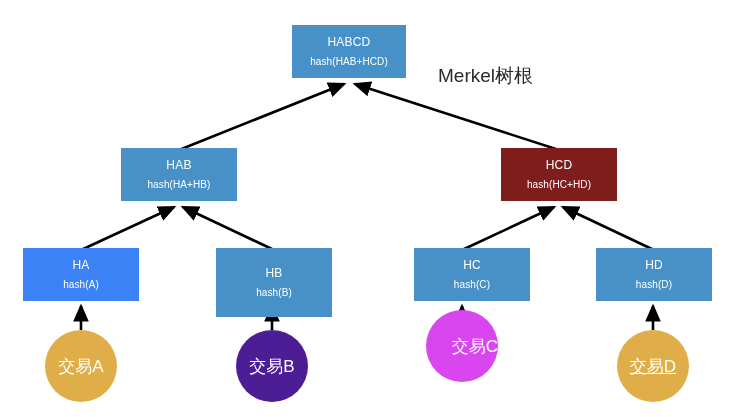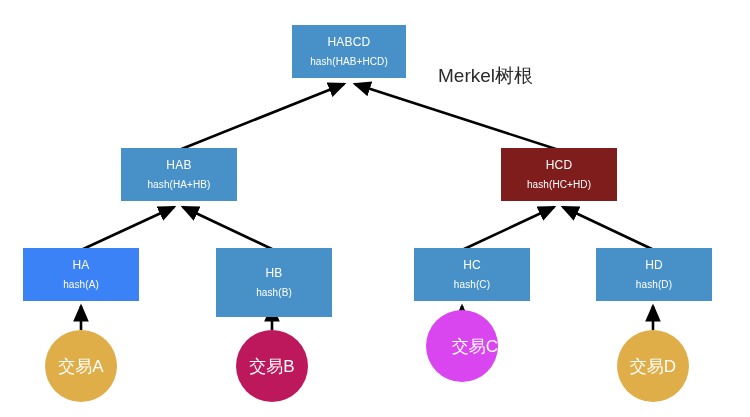--- a/index.html
+++ b/index.html
@@ -119,26 +119,26 @@
       </div>
       <div class="node-box" style="left: 596px; top: 248px; width: 116px; height: 53px; background: rgb(71, 145, 200); color: rgb(255, 255, 255); text-align: right;">
         <div class="nb-title">HD</div>
         <div class="nb-sub">hash(D)</div>
       </div>
     </div>
   <div id="tx-node-layer">
       <div class="node-circle" style="left: 45px; top: 330px; width: 72px; height: 72px; background: rgb(223, 174, 72); color: rgb(255, 255, 255);">
         <span>交易A</span>
       </div>
-      <div class="node-circle" style="left: 236px; top: 330px; width: 72px; height: 72px; background: #be185d; color: rgb(255, 255, 255);">
+      <div class="node-circle" style="left: 236px; top: 330px; width: 72px; height: 72px; background: #4c1d95; color: rgb(255, 255, 255);">
         <span>交易B</span>
       </div>
       <div class="node-circle" style="left: 426px; top: 310px; width: 72px; height: 72px; background: #d946ef; color: rgb(255, 255, 255); justify-content: flex-end;">
         <span>交易C</span>
       </div>
-      <div class="node-circle" style="left: 617px; top: 330px; width: 72px; height: 72px; background: rgb(223, 174, 72); color: rgb(255, 255, 255);">
+      <div class="node-circle" style="left: 617px; top: 330px; width: 72px; height: 72px; background: rgb(223, 174, 72); color: rgb(255, 255, 255); text-decoration: underline;">
         <span>交易D</span>
       </div>
     </div>
 
   <div class="plain-label" style="left: 438px; top: 52px; color: rgb(43, 43, 43);">Merkel树根</div>
 
 </div>
 
 </body></html>

